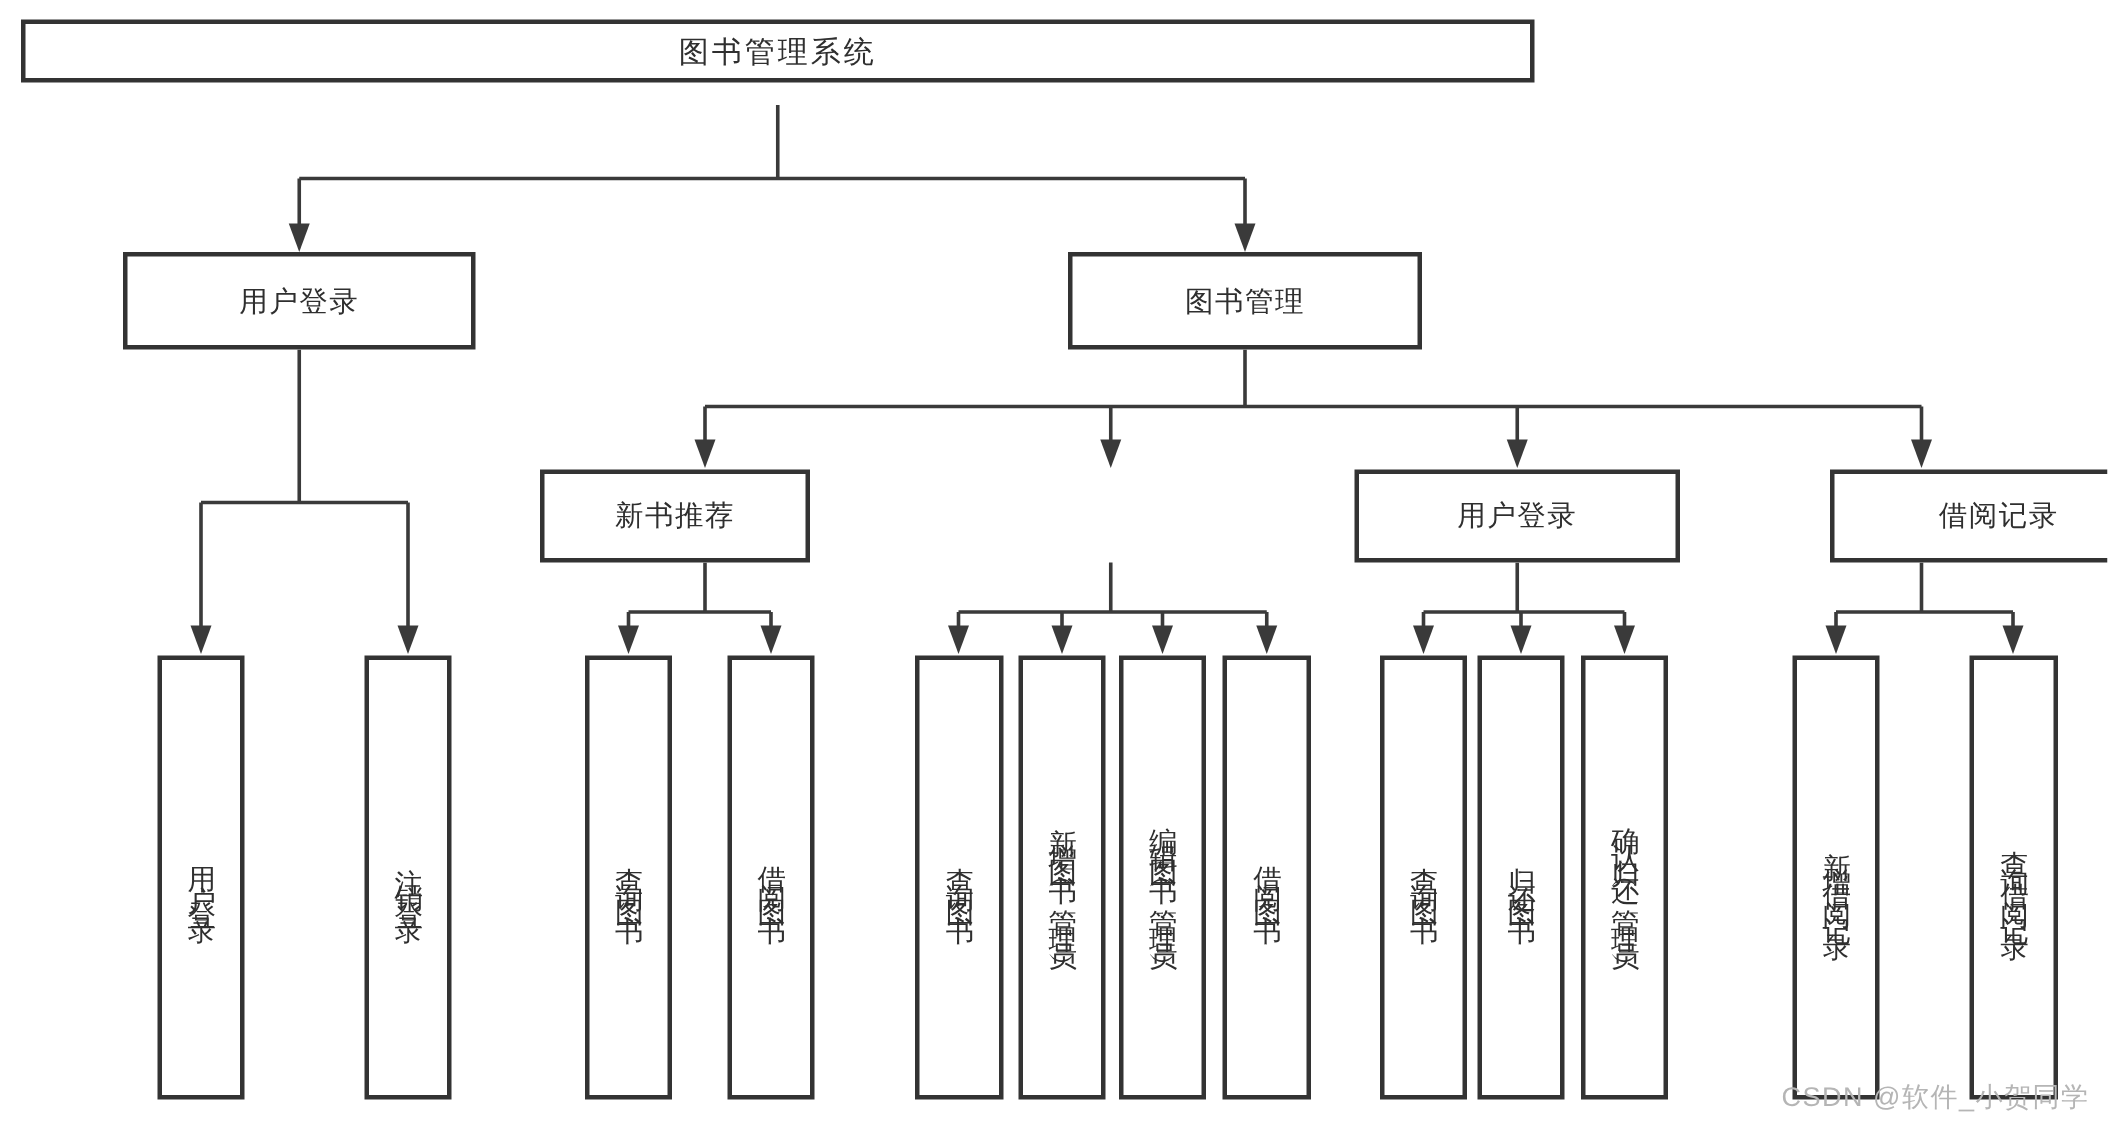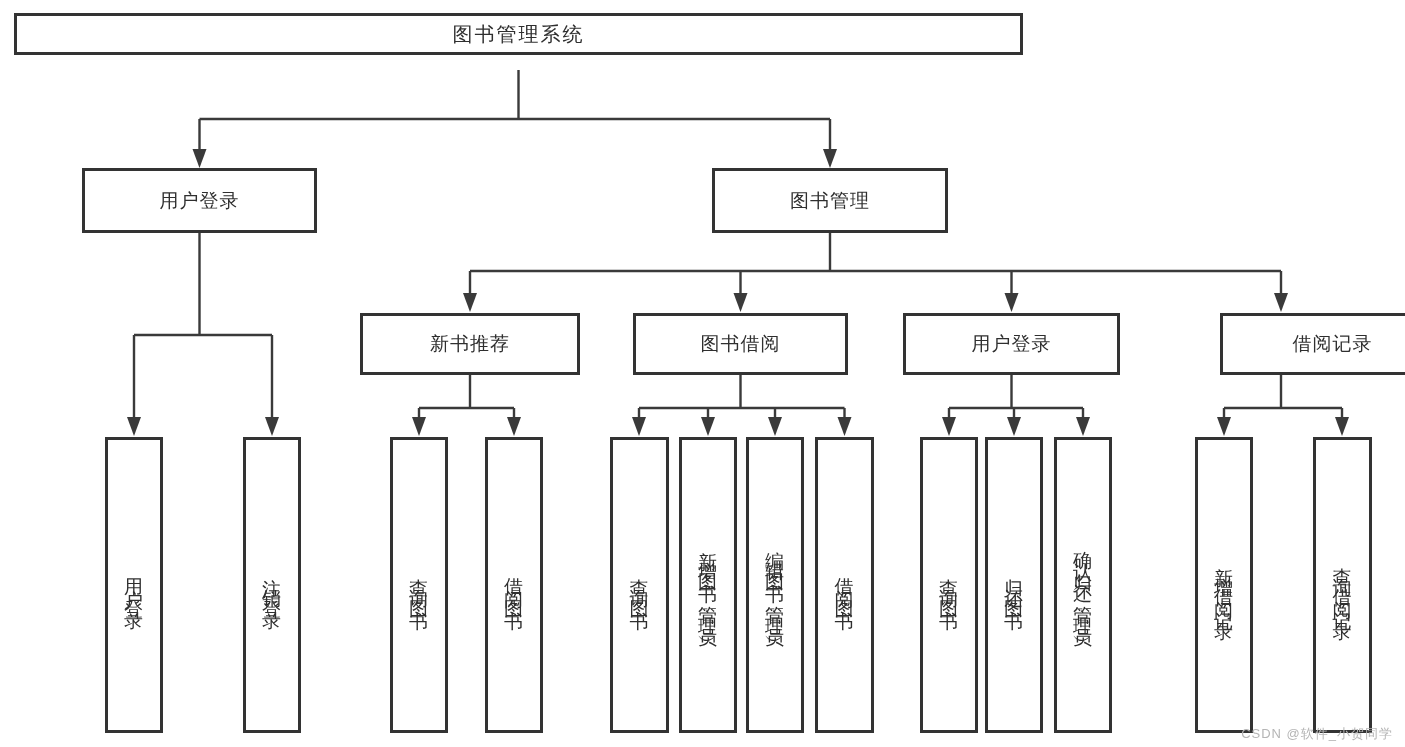--- a/index.html
+++ b/index.html
@@ -35,21 +35,21 @@
     font-size:19px;
     writing-mode:vertical-rl;
     text-orientation:mixed;
     letter-spacing:11px;
     line-height:1;
     white-space:nowrap;
   }
   .watermark{
     position:absolute;
     right:12px;bottom:4px;
-    font-size:13px;
+    font-size:18px;
     letter-spacing:1px;
     color:var(--watermark);
   }
 </style>
 </head>
 <body>
 
 <div class="canvas">
 
   <svg class="connectors" viewBox="0 0 1405 747" aria-hidden="true">
@@ -99,25 +99,22 @@
     <span class="label">图书管理系统</span>
   </div>
 
   <div class="box lvl2" style="left:82px;top:168px;width:235px;height:65px">
     <span class="label">用户登录</span>
   </div>
   <div class="box lvl2" style="left:712px;top:168px;width:236px;height:65px">
     <span class="label">图书管理</span>
   </div>
 
-  <div class="box lvl3" style="left:360px;top:313px;width:220px;height:62px">
+  <div class="box lvl3" style="left:360px;top:313px;width:180px;height:62px">
     <span class="label">新书推荐</span>
-  </div>
-  <div class="box lvl3" style="left:633px;top:313px;width:215px;height:62px">
-    <span class="label">图书借阅</span>
   </div>
   <div class="box lvl3" style="left:903px;top:313px;width:217px;height:62px">
     <span class="label">用户登录</span>
   </div>
   <div class="box lvl3" style="left:1220px;top:313px;width:225px;height:62px">
     <span class="label">借阅记录</span>
   </div>
 
   <div class="box leaf" style="left:105px;top:437px;width:58px;height:296px">
     <span class="label">用户登录</span>

